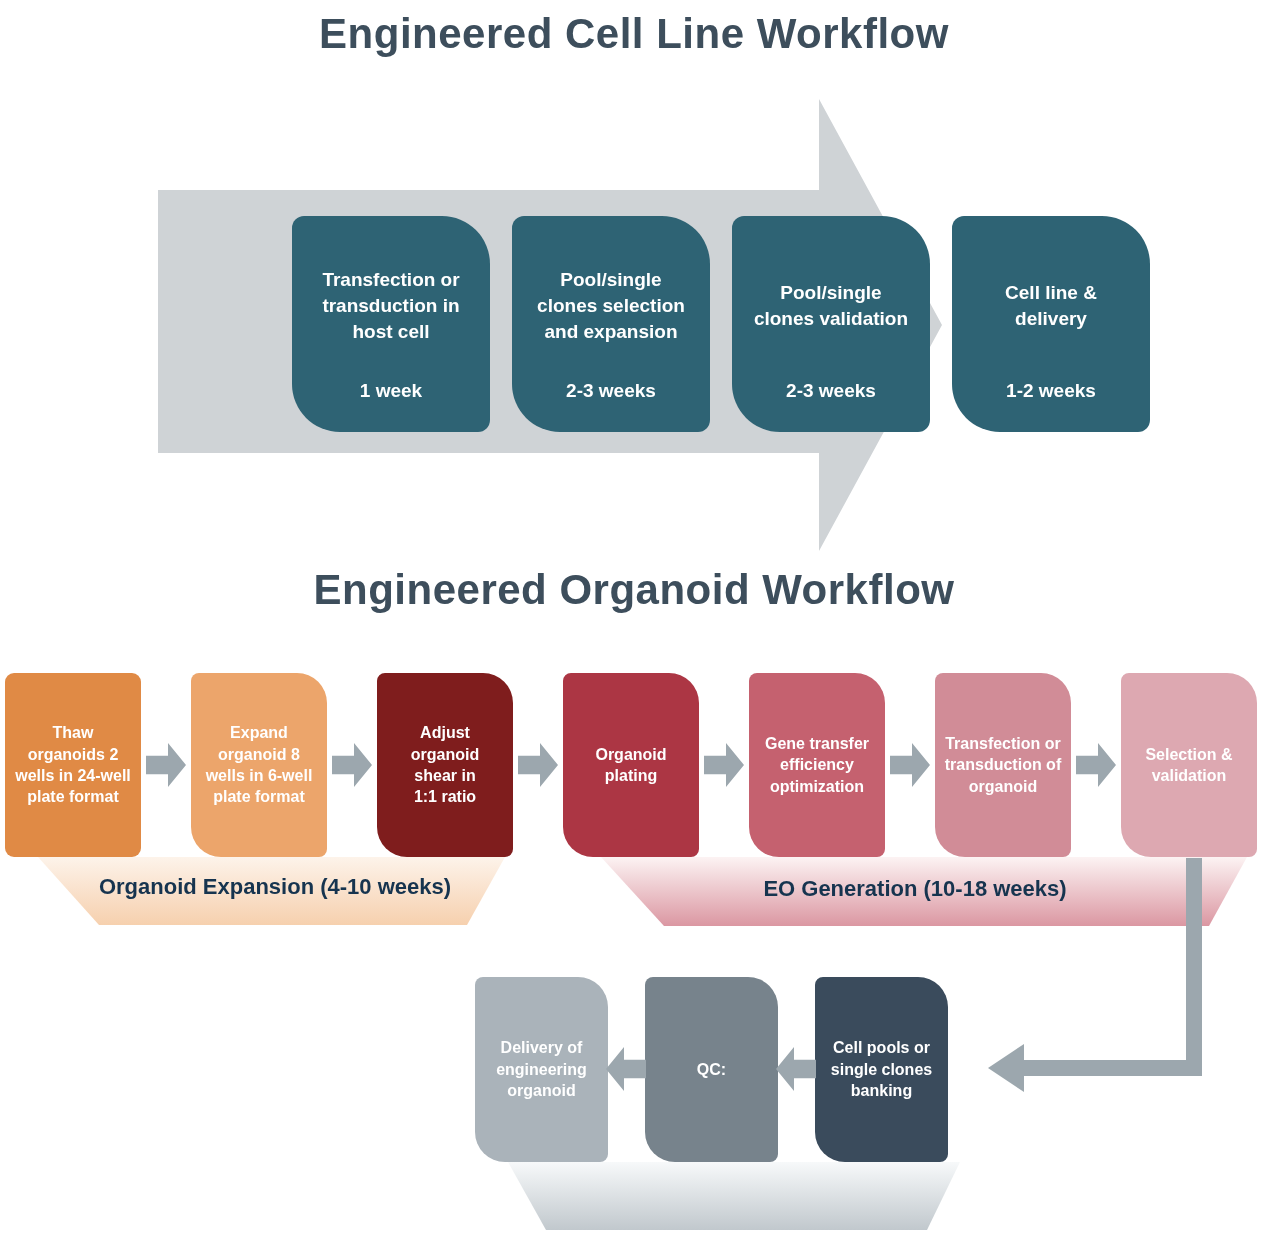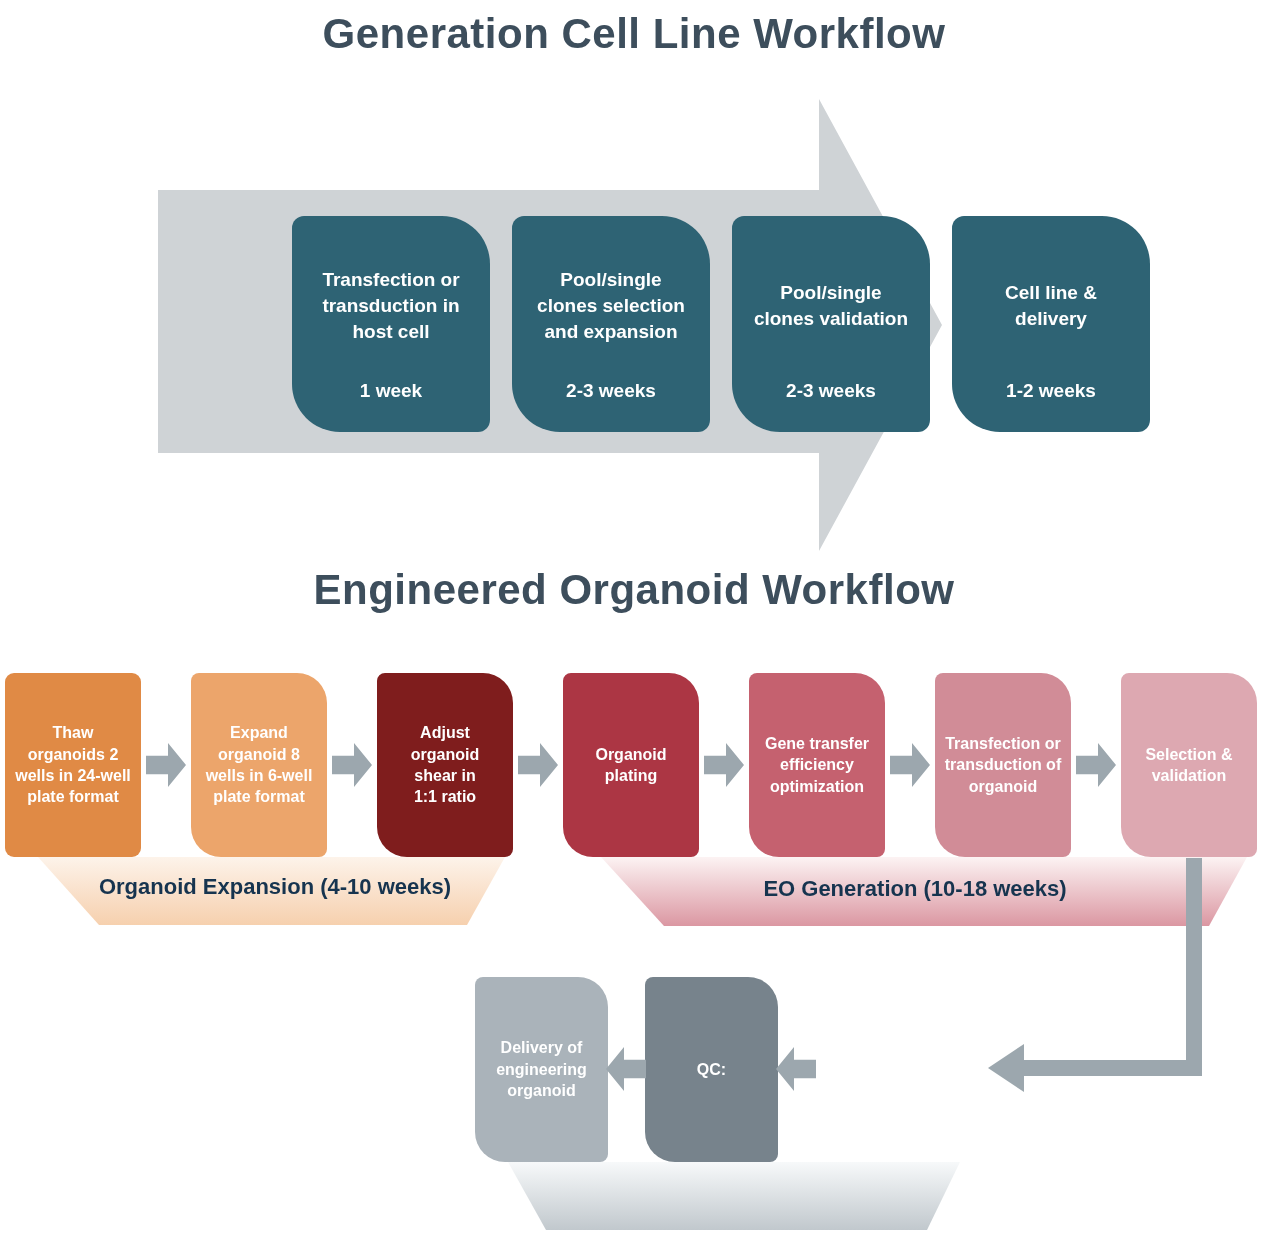--- a/index.html
+++ b/index.html
@@ -75,21 +75,21 @@
     <polygon points="601,857 1247,857 1209,926 664,926" fill="url(#gradPink)"></polygon>
     <polygon points="508,1162 960,1162 927,1230 546,1230" fill="url(#gradGray)"></polygon>
 
     <g fill="#9CA7AE">
       <rect x="1186" y="858" width="16" height="218"></rect>
       <rect x="1018" y="1060" width="184" height="16"></rect>
       <polygon points="988,1068 1024,1044 1024,1092"></polygon>
     </g>
   </svg>
 
-  <div class="main-title" id="title-cell-line">Generation Cell Line Workflow</div>
+  <div class="main-title" id="title-cell-line">Engineered Cell Line Workflow</div>
 
   <div class="box r1" style="left:292px">
     <div class="t">Transfection or
 transduction in
 host cell</div>
     <div class="d">1 week</div>
   </div>
   <div class="box r1" style="left:512px">
     <div class="t">Pool/single
 clones selection
@@ -143,17 +143,20 @@
   <div class="phase-label" style="left:620px;top:876px;width:590px">EO Generation (10-18 weeks)</div>
 
   <div class="box r3 c-gray-light" style="left:475px">Delivery of
 engineering
 organoid</div>
 
   <div class="box r3 c-gray-mid" style="left:645px">
     <div>QC:</div>
   </div>
 
+  <div class="box r3 c-slate" style="left:815px">Cell pools or
+single clones
+banking</div>
 
   <div class="arrow-left ar-row3" style="left:606px"></div>
   <div class="arrow-left ar-row3" style="left:776px"></div>
 
 </div>
 
 </body></html>

